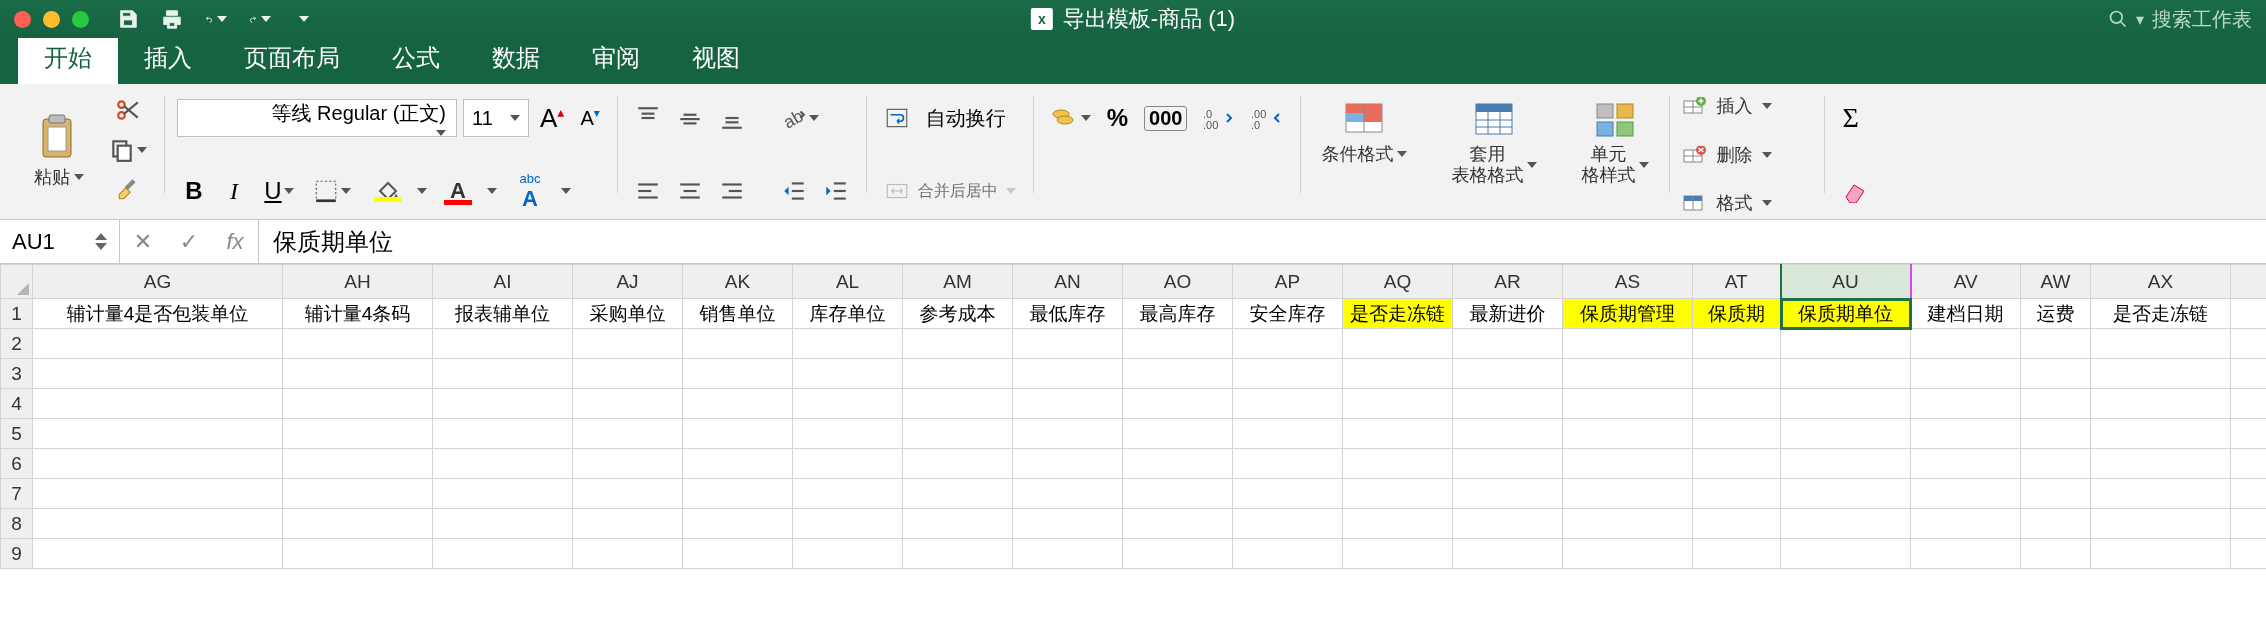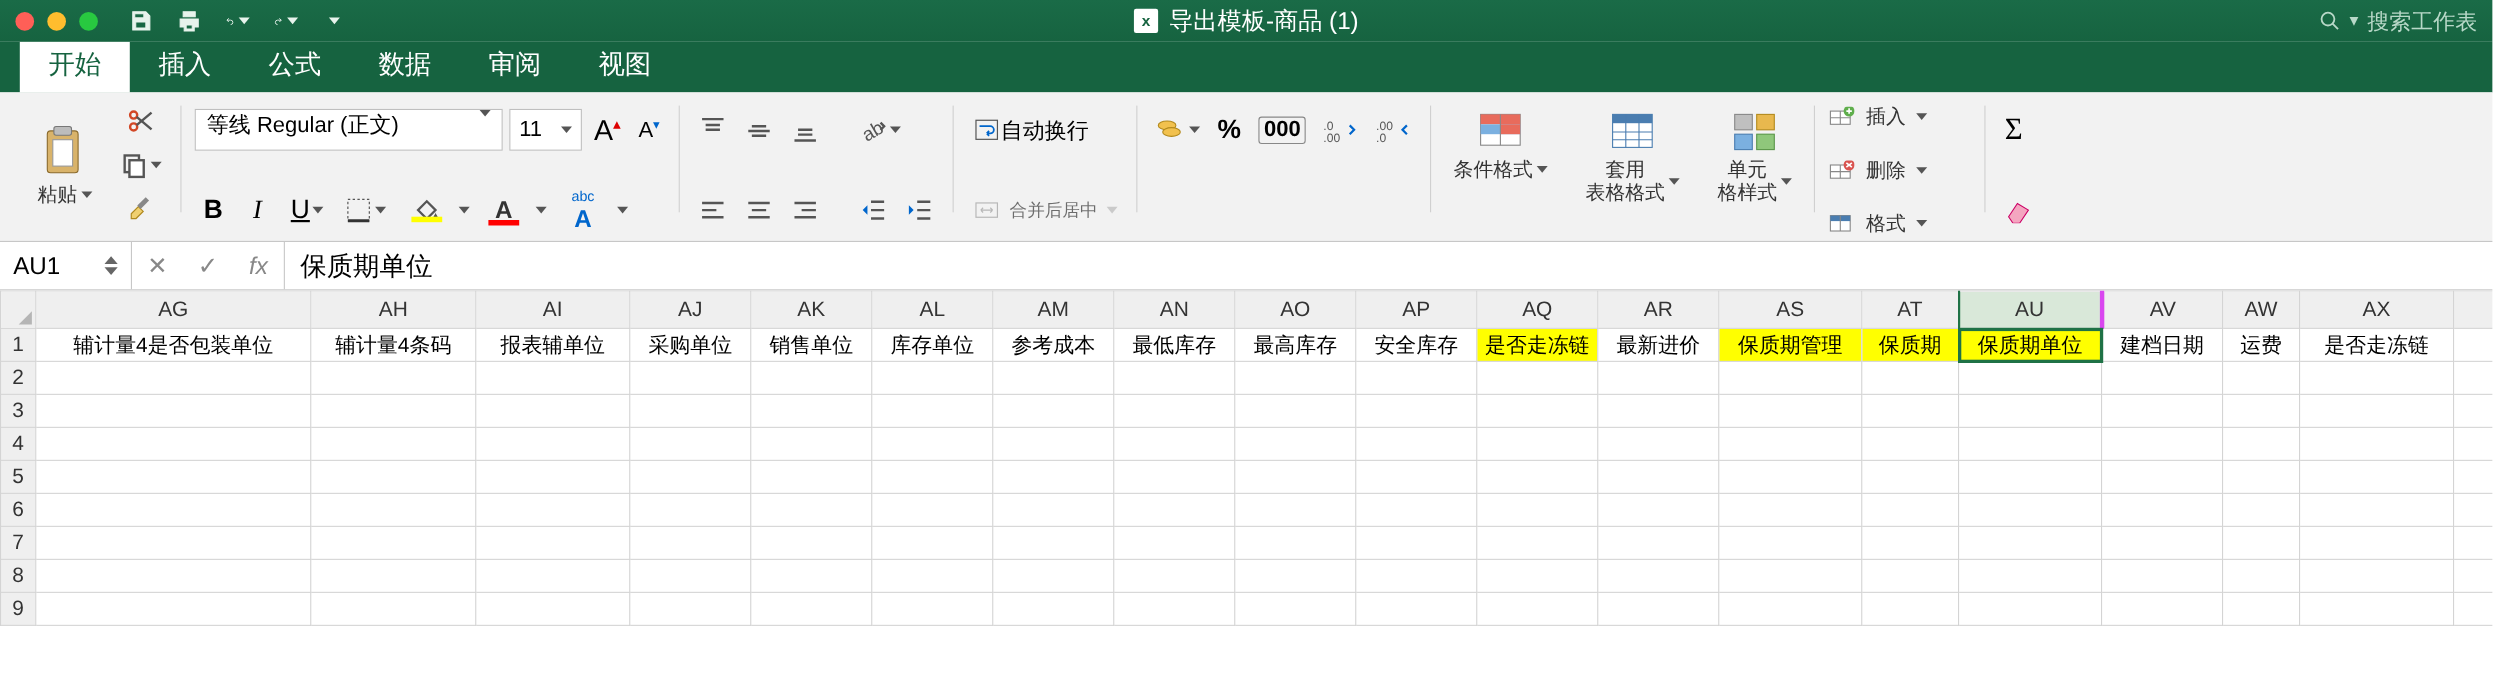--- a/index.html
+++ b/index.html
@@ -19,21 +19,21 @@
   .tabs { height: 46px; background:#166340; display:flex; align-items:flex-end; padding-left:18px; gap:0; }
   .tab { padding:10px 26px 10px 26px; color:#fff; font-size:24px; font-weight:500; cursor:pointer;}
   .tab.active { background:#fff; color:#166340; border-radius:4px 4px 0 0;}
   
   .ribbon { height: 136px; background:#f2f2f2; border-bottom:1px solid #c7c7c7; display:flex; align-items:stretch; padding: 6px 0 0 14px; }
   .group { display:flex; flex-direction:column; justify-content:space-between; padding:4px 12px 4px 12px; position:relative;}
   .sep { width:1px; background:#d0d0d0; margin:6px 0 26px 0;}
   .row { display:flex; align-items:center; gap:6px; height:48px;}
   .btn { display:flex; align-items:center; justify-content:center; border:1px solid transparent; border-radius:3px; padding:2px 4px; cursor:pointer; }
   .tri { width:0;height:0;border-left:5px solid transparent;border-right:5px solid transparent;border-top:6px solid #555; }
-  .font-sel { width:280px; height:38px; border:1px solid #bfbfbf; background:#fff; display:flex; align-items:flex-start; padding:0 10px; font-size:20px; justify-content:space-between;}
+  .font-sel { width:280px; height:38px; border:1px solid #bfbfbf; background:#fff; display:flex; align-items:flex-end; padding:0 10px; font-size:20px; justify-content:space-between;flex-direction:column;}
   .size-sel { width:66px; height:38px; border:1px solid #bfbfbf; background:#fff; display:flex; align-items:center; padding:0 8px; font-size:20px; justify-content:space-between;}
   .ic { width:28px; height:28px; display:flex; align-items:center; justify-content:center; }
   .ic svg { width:100%; height:100%; }
   .smallcombo { height:38px; border:1px solid #bfbfbf; background:#fff; display:flex; align-items:center; padding:0 10px; font-size:20px; justify-content:space-between;}
   .vbtn { display:flex; flex-direction:column; align-items:center; gap:4px; padding:2px 8px; }
   .vbtn .lab { font-size:18px; color:#333; text-align:center; line-height:1.15;}
   .mini { font-size:18px; color:#333; display:flex; align-items:center; gap:10px; width:130px;}
   
   .fbar { height:44px; border-bottom:1px solid #c7c7c7; display:flex; align-items:center; background:#fff;}
   .namebox { width:120px; height:100%; border-right:1px solid #c7c7c7; display:flex; align-items:center; padding:0 12px; font-size:22px; justify-content:space-between;}
@@ -46,21 +46,21 @@
   .fbar .val { flex:1; padding:0 14px; font-size:24px;}
   
   .grid { overflow:hidden; }
   table { border-collapse:collapse; width:100%; table-layout:fixed;}
   th, td { border:1px solid #d4d4d4; font-size:19px; height:30px; text-align:center; overflow:hidden; white-space:nowrap; padding:0 2px;}
   th { background:#efefef; color:#333; font-weight:normal;}
   th.colh { height:34px; }
   th.rowh { width:32px; background:#efefef;}
   td { background:#fff; text-align:center;}
   td.hl { background:#ffff00; }
-  .selcol { background:#d9e8d9 !important; border-left:2px solid #1f7246; border-right:4px solid #d946ef;}
+  .selcol { background:#d9e8d9 !important; border-left:2px solid #1f7246; border-right:2px solid #d946ef;}
   .selcell { outline:3px solid #1f7246; outline-offset:-2px;}
   .corner { width:32px; background:#efefef; position:relative;}
   .corner::after { content:""; position:absolute; right:3px; bottom:3px; width:0;height:0; border-left:12px solid transparent; border-bottom:12px solid #b5b5b5;}
   .bigA { font-size:26px; font-weight:500; }
   .underline-color { height:5px; width:28px; margin-top:-4px;}
   .cells-vbtn svg { width:24px; height:18px; }
 </style>
 </head>
 <body>
 
@@ -107,20 +107,21 @@
         <line x1="15" y1="15" x2="21" y2="21" stroke="#b8d8c8" stroke-width="2"></line>
       </svg>
     <span style="font-size:16px;">▾</span>
     <span>搜索工作表</span>
   </div>
 </div>
 
 <div class="tabs">
   <div class="tab active">开始</div>
   <div class="tab">插入</div>
+  <div class="tab">页面布局</div>
   <div class="tab">公式</div>
   <div class="tab">数据</div>
   <div class="tab">审阅</div>
   <div class="tab">视图</div>
 </div>
 
 <div class="ribbon">
 
   <div class="group">
     <div class="row" style="height:auto;">
@@ -290,21 +291,21 @@
             <line x1="10" y1="19" x2="21" y2="19" stroke="#555" stroke-width="2"></line>
             <path d="M3 8l4 4-4 4z" fill="#06c"></path>
           </svg>
         </span>
     </div>
   </div>
   <div class="sep"></div>
 
   <div class="group">
     <div class="row">
-      <span class="btn" style="gap:0;">
+      <span class="btn" style="gap:16px;">
           <svg width="26" height="26" viewBox="0 0 24 24">
             <rect x="3" y="4" width="18" height="16" fill="none" stroke="#555"></rect>
             <path d="M6 9h9a3 3 0 0 1 0 6h-3m0 0l2-2m-2 2l2 2" fill="none" stroke="#06c" stroke-width="1.5"></path>
           </svg>
           <span style="font-size:20px;">自动换行</span>
         </span>
     </div>
     <div class="row" style="opacity:.55;">
       <span class="btn" style="gap:8px;">
           <svg width="26" height="26" viewBox="0 0 24 24">
@@ -344,21 +345,21 @@
           <svg width="32" height="24" viewBox="0 0 32 24">
             <text x="0" y="12" font-size="11" fill="#555">.00</text>
             <text x="0" y="23" font-size="11" fill="#555">.0</text>
             <path d="M28 8l-4 4 4 4" fill="none" stroke="#06c" stroke-width="2"></path>
           </svg>
         </span>
     </div>
   </div>
   <div class="sep"></div>
 
-  <div class="group" style="flex-direction:row;align-items:flex-start;gap:18px;padding-top:8px;">
+  <div class="group" style="flex-direction:row;align-items:flex-start;gap:28px;padding-top:8px;">
     <div class="vbtn">
       <svg width="44" height="40" viewBox="0 0 44 40">
           <rect x="4" y="4" width="36" height="28" fill="#fff" stroke="#888"></rect>
           <rect x="4" y="4" width="36" height="9" fill="#e86b5c"></rect>
           <rect x="4" y="13" width="36" height="9" fill="#7bb0e0"></rect>
           <rect x="22" y="13" width="18" height="9" fill="#e86b5c"></rect>
           <line x1="22" y1="4" x2="22" y2="32" stroke="#888"></line>
         </svg>
       <div style="display:flex;align-items:center;gap:4px;">
           <span class="lab">条件格式</span>

